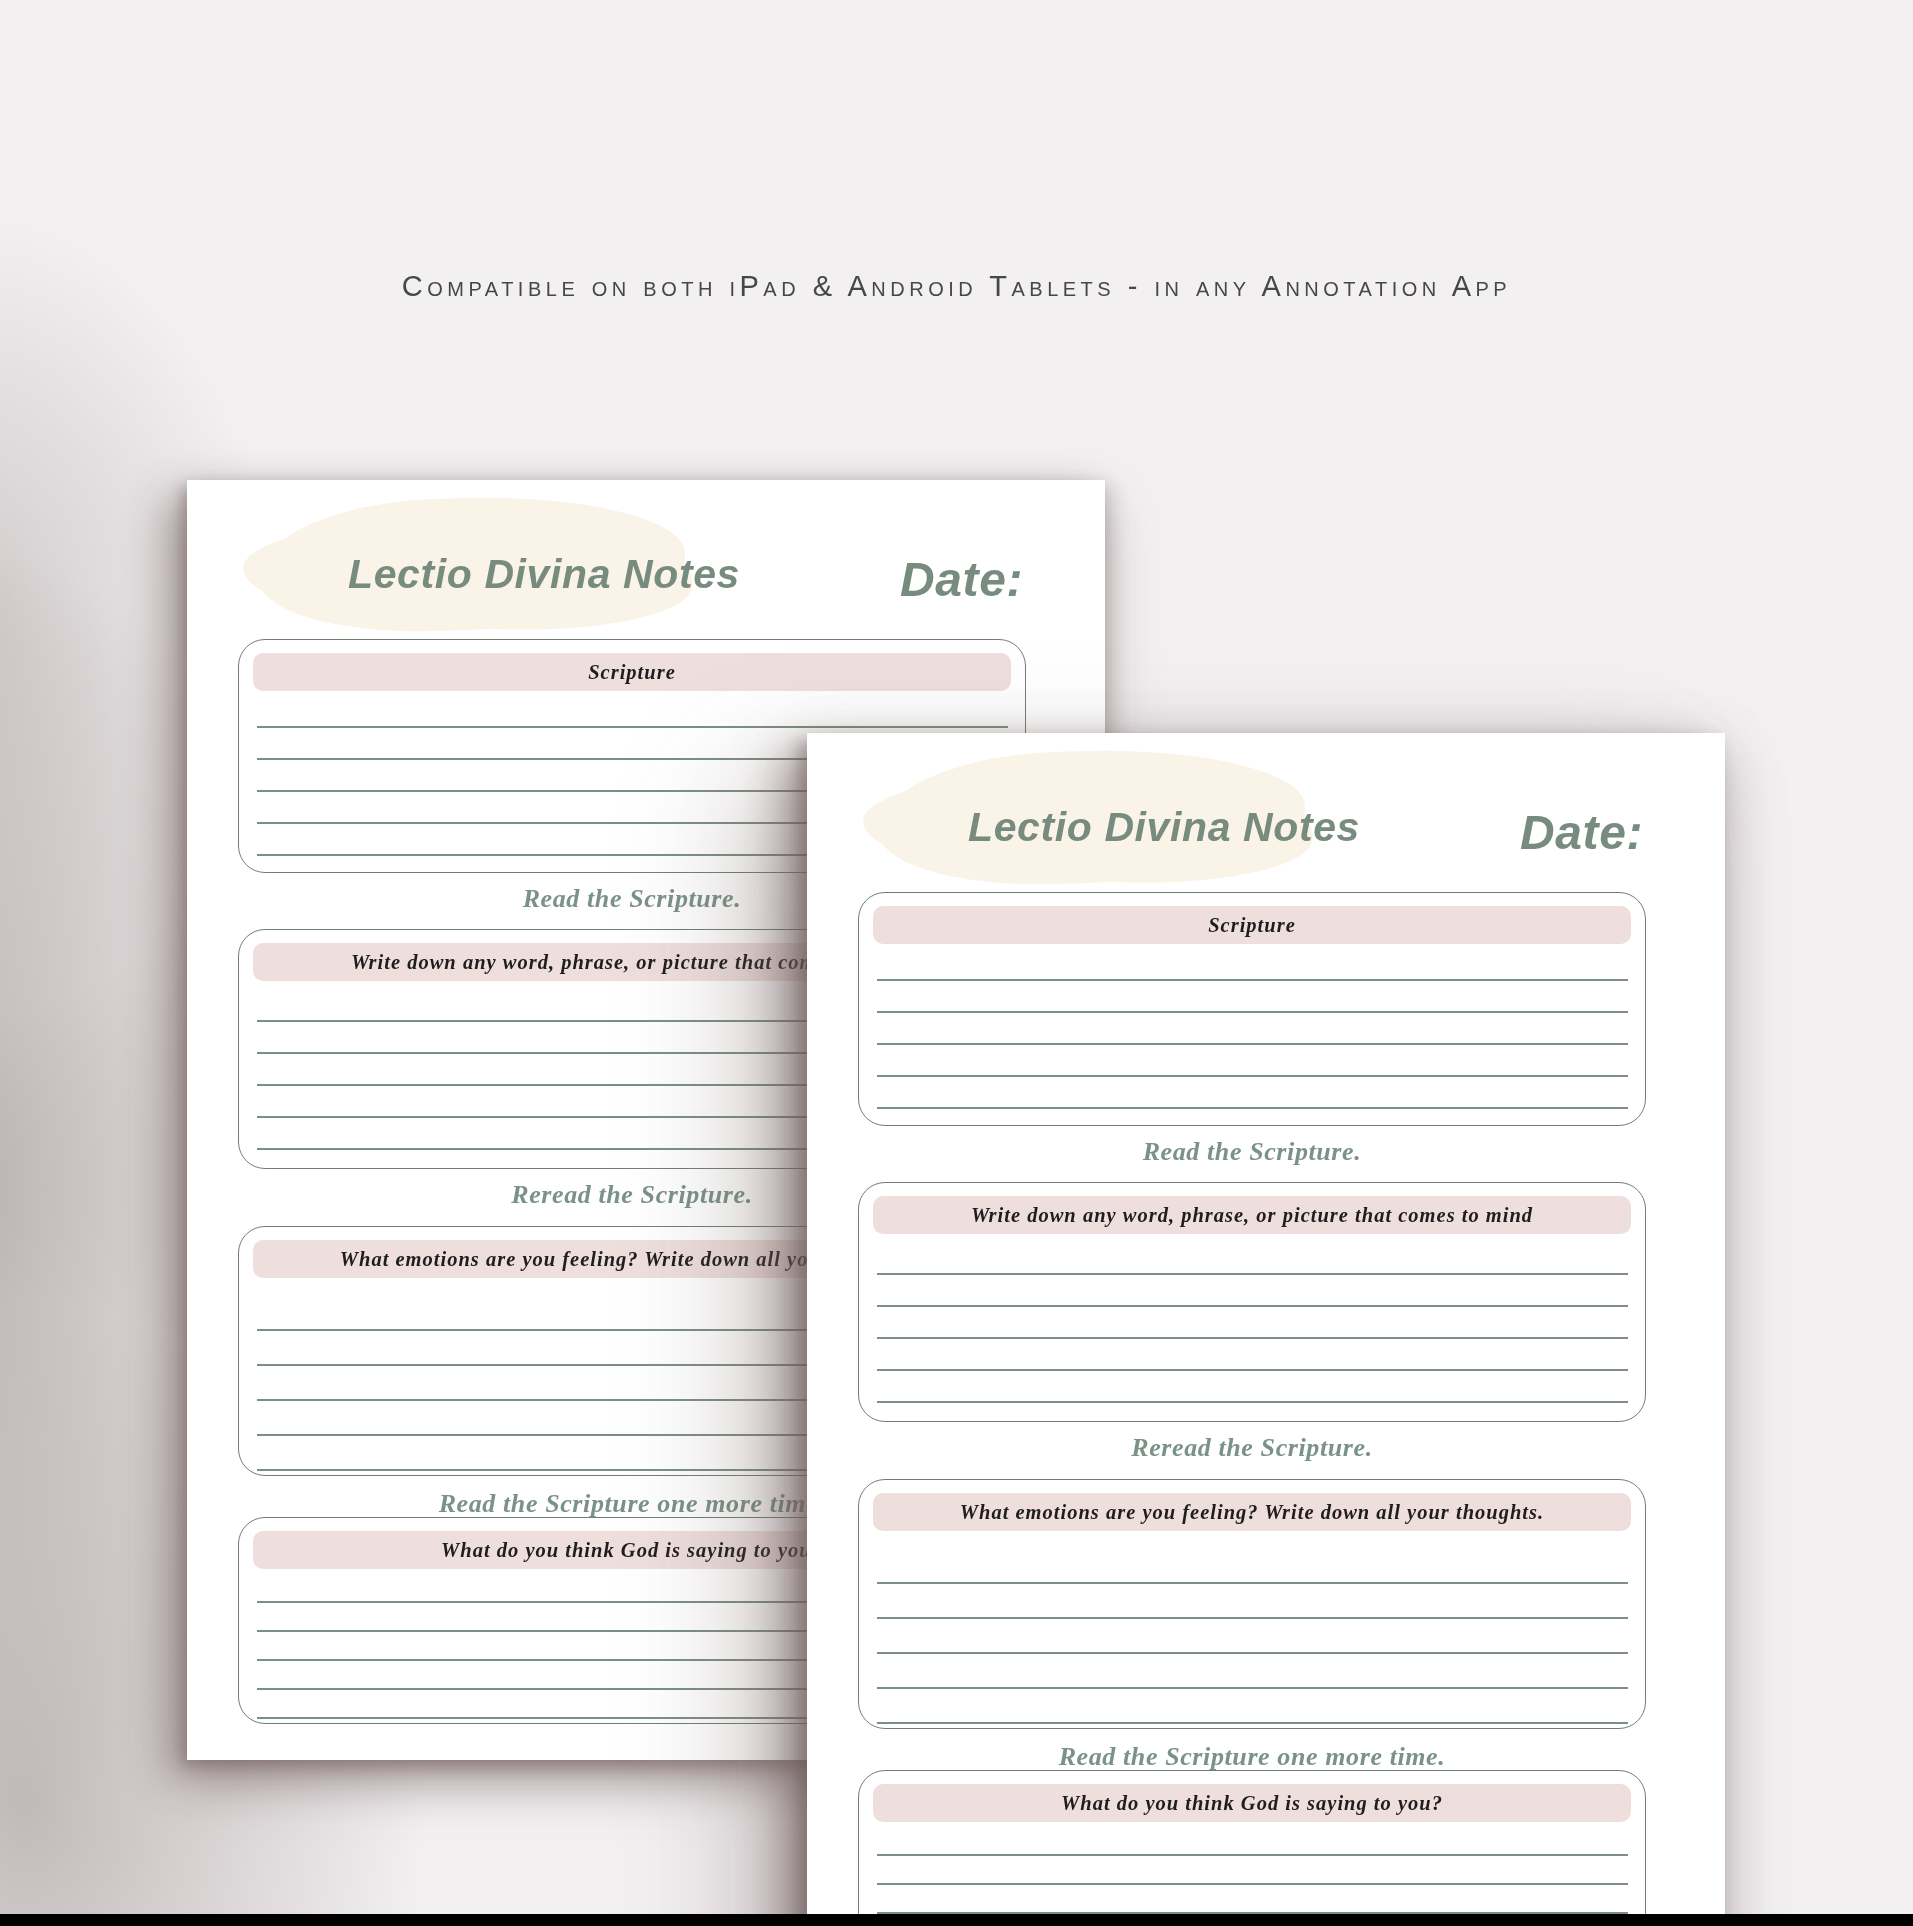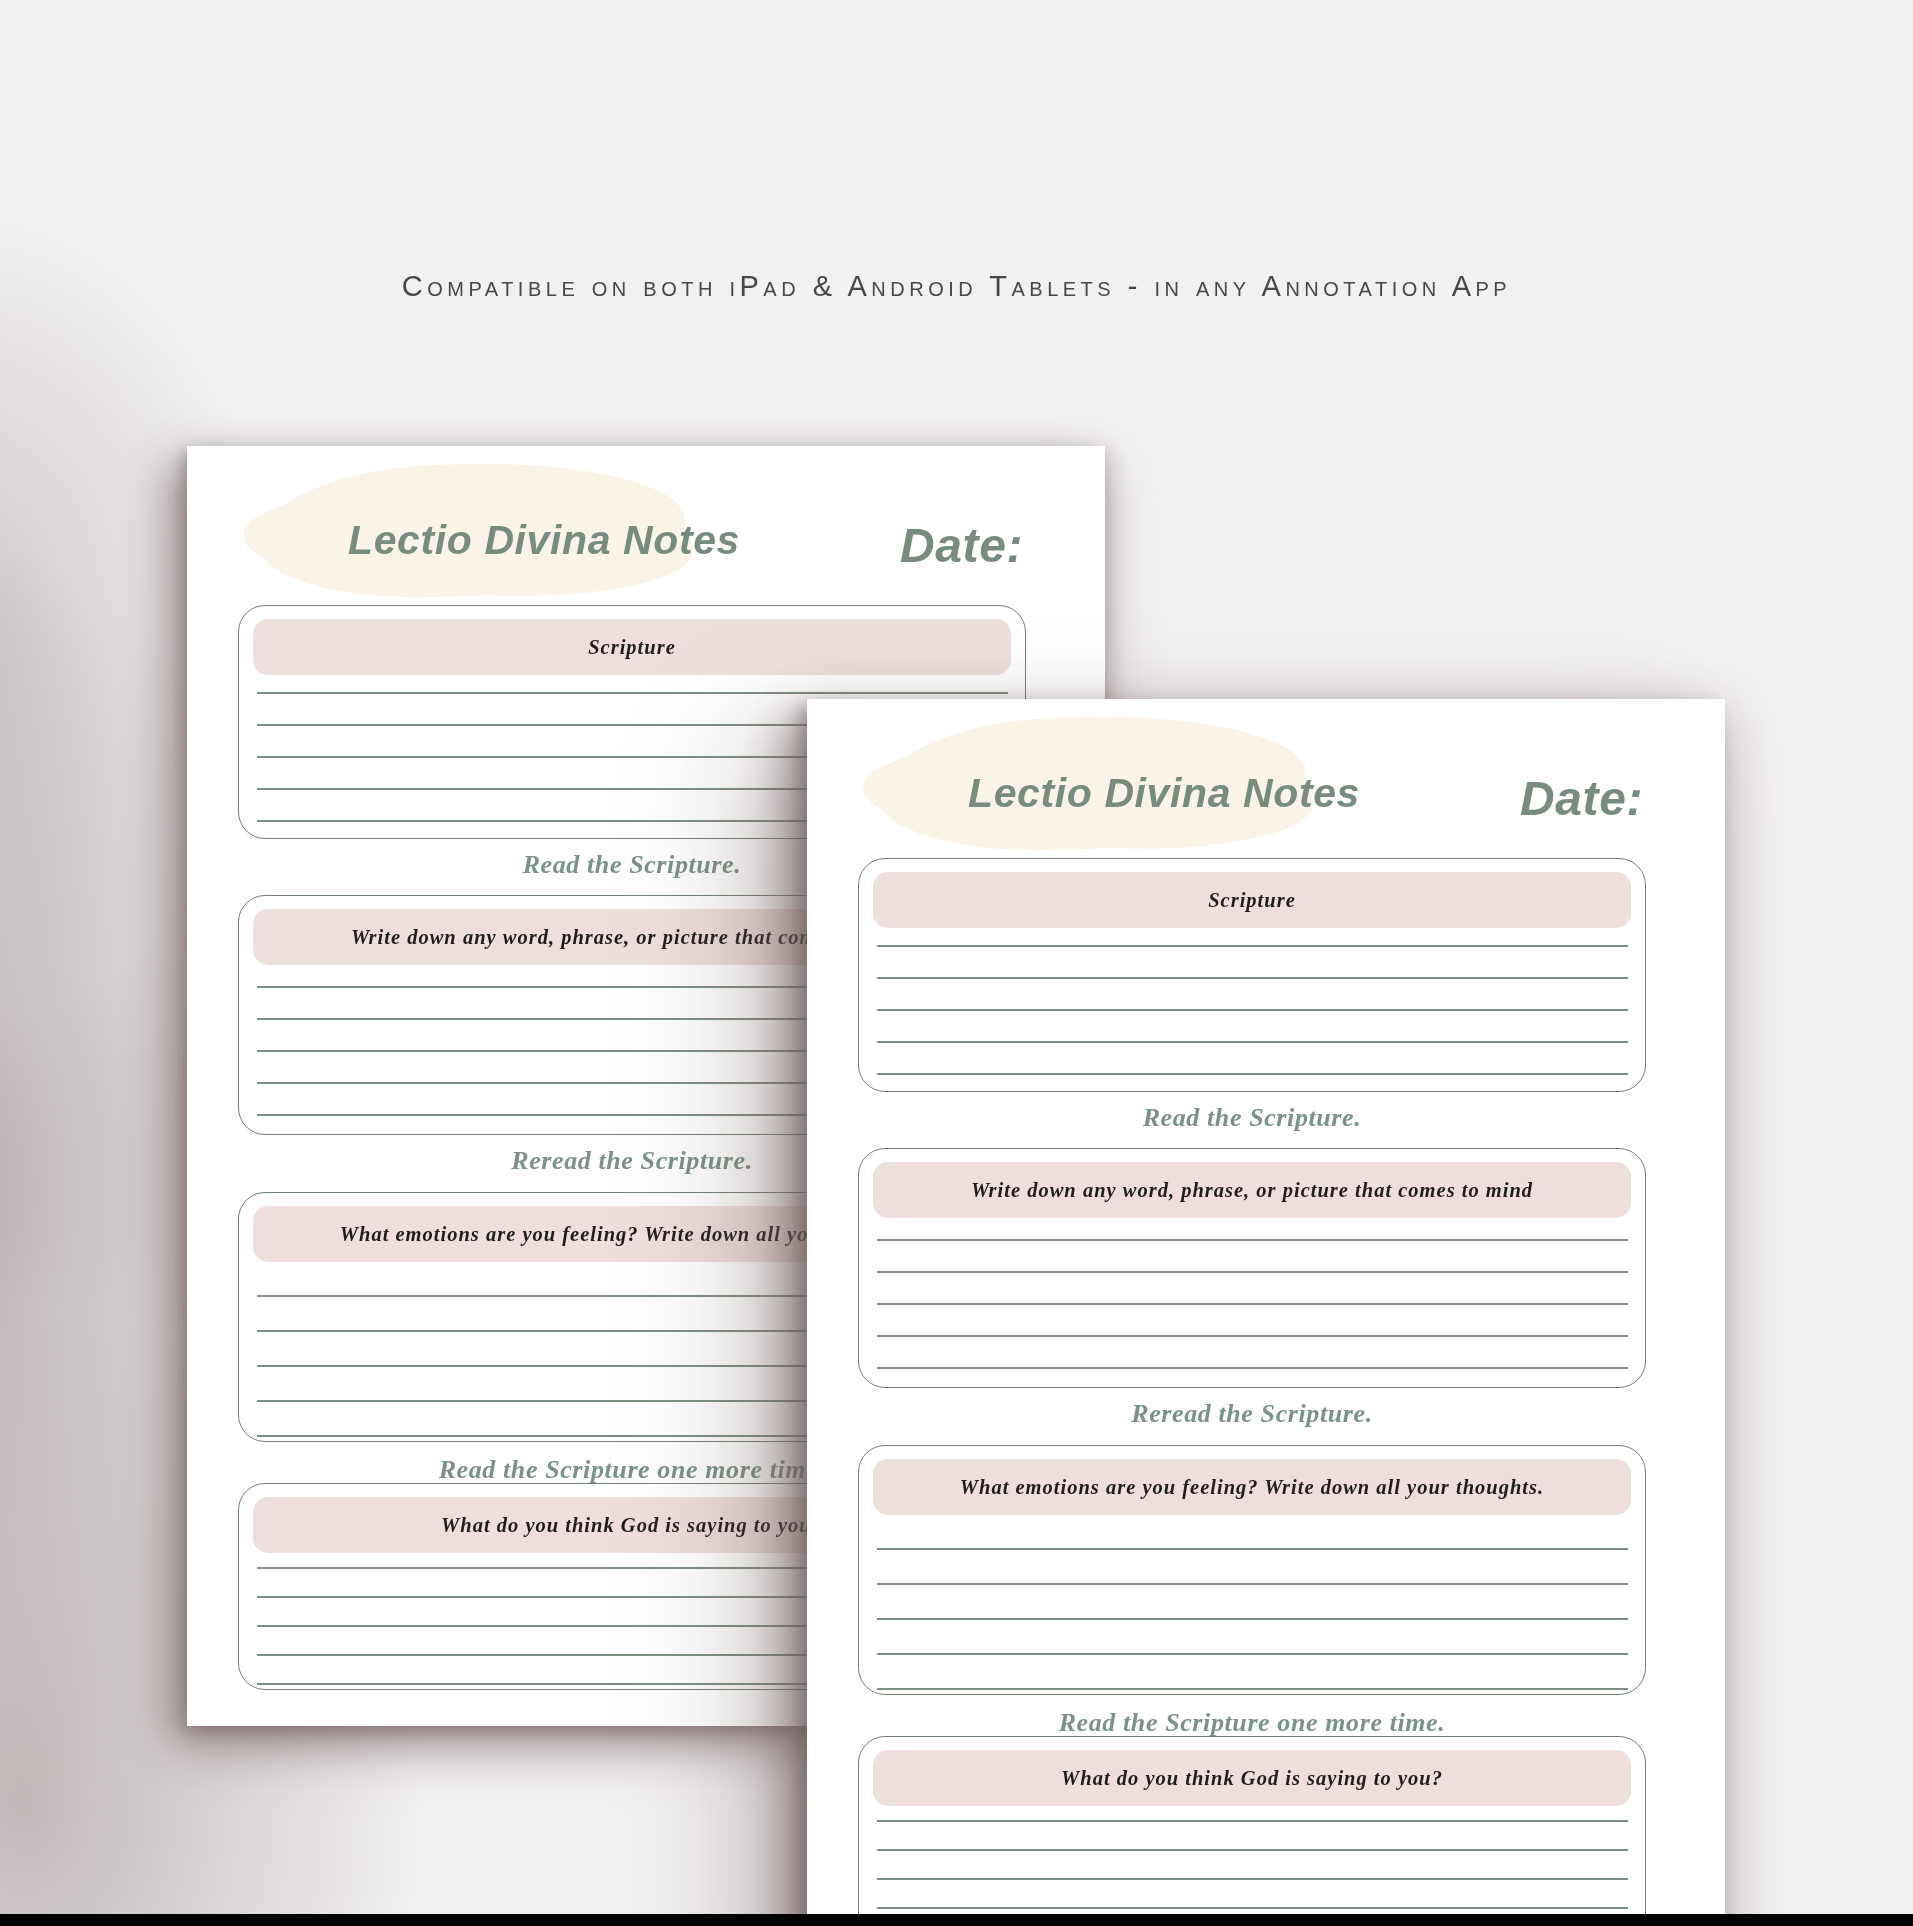--- a/index.html
+++ b/index.html
@@ -28,20 +28,21 @@
     text-align:center;
     font-weight:300;font-size:29px;
     font-variant:small-caps;
     letter-spacing:4.5px;
     color:var(--subtitle-gray,#45474a);
   }
   
   .page{
     position:absolute;width:918px;height:1280px;
     background:#fff;
+    margin-top:34px;
   }
   .page-back{
     left:187px;top:446px;z-index:1;
     box-shadow:-6.4px 6.4px 13px rgba(110,92,92,.38),
                -22px 16.7px 39px rgba(112,94,94,.45),
                7.7px 6.4px 16.7px rgba(112,94,94,.20),
                0 22px 51px rgba(120,100,100,.35);
   }
   .page-front{
     left:807px;top:699px;z-index:2;
@@ -79,23 +80,23 @@
     box-sizing:border-box;
     border:1.9px solid var(--box-border,#6e8074);
     border-radius:27px;
     background:#fff;
   }
   .s1{top:159px;height:234px}
   .s2{top:449px;height:240px}
   .s3{top:746px;height:250px}
   .s4{top:1037px;height:207px}
   .bar{
-    position:absolute;left:14px;right:14px;top:13px;height:56px;
+    position:absolute;left:14px;right:14px;top:13px;height:38px;
     background:var(--dusty-pink,#eedfdc);
-    border-radius:15px;
+    border-radius:10px;
     display:flex;align-items:center;justify-content:center;
     font-family:"Liberation Serif",serif;
     font-style:italic;font-weight:700;font-size:20.5px;
     letter-spacing:1px;white-space:nowrap;
     color:var(--bar-text,#1f1d1e);
   }
   .rules{position:absolute;left:18px;right:16.7px;}
   .s1 .rules,.s2 .rules{
     background:repeating-linear-gradient(to bottom,transparent 0 30px,var(--rule-green,#7d8f80) 30px 32px);
   }

